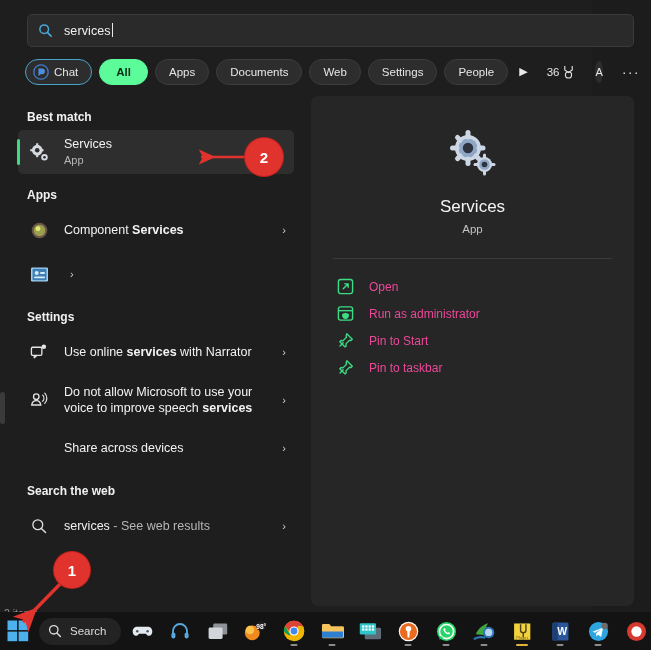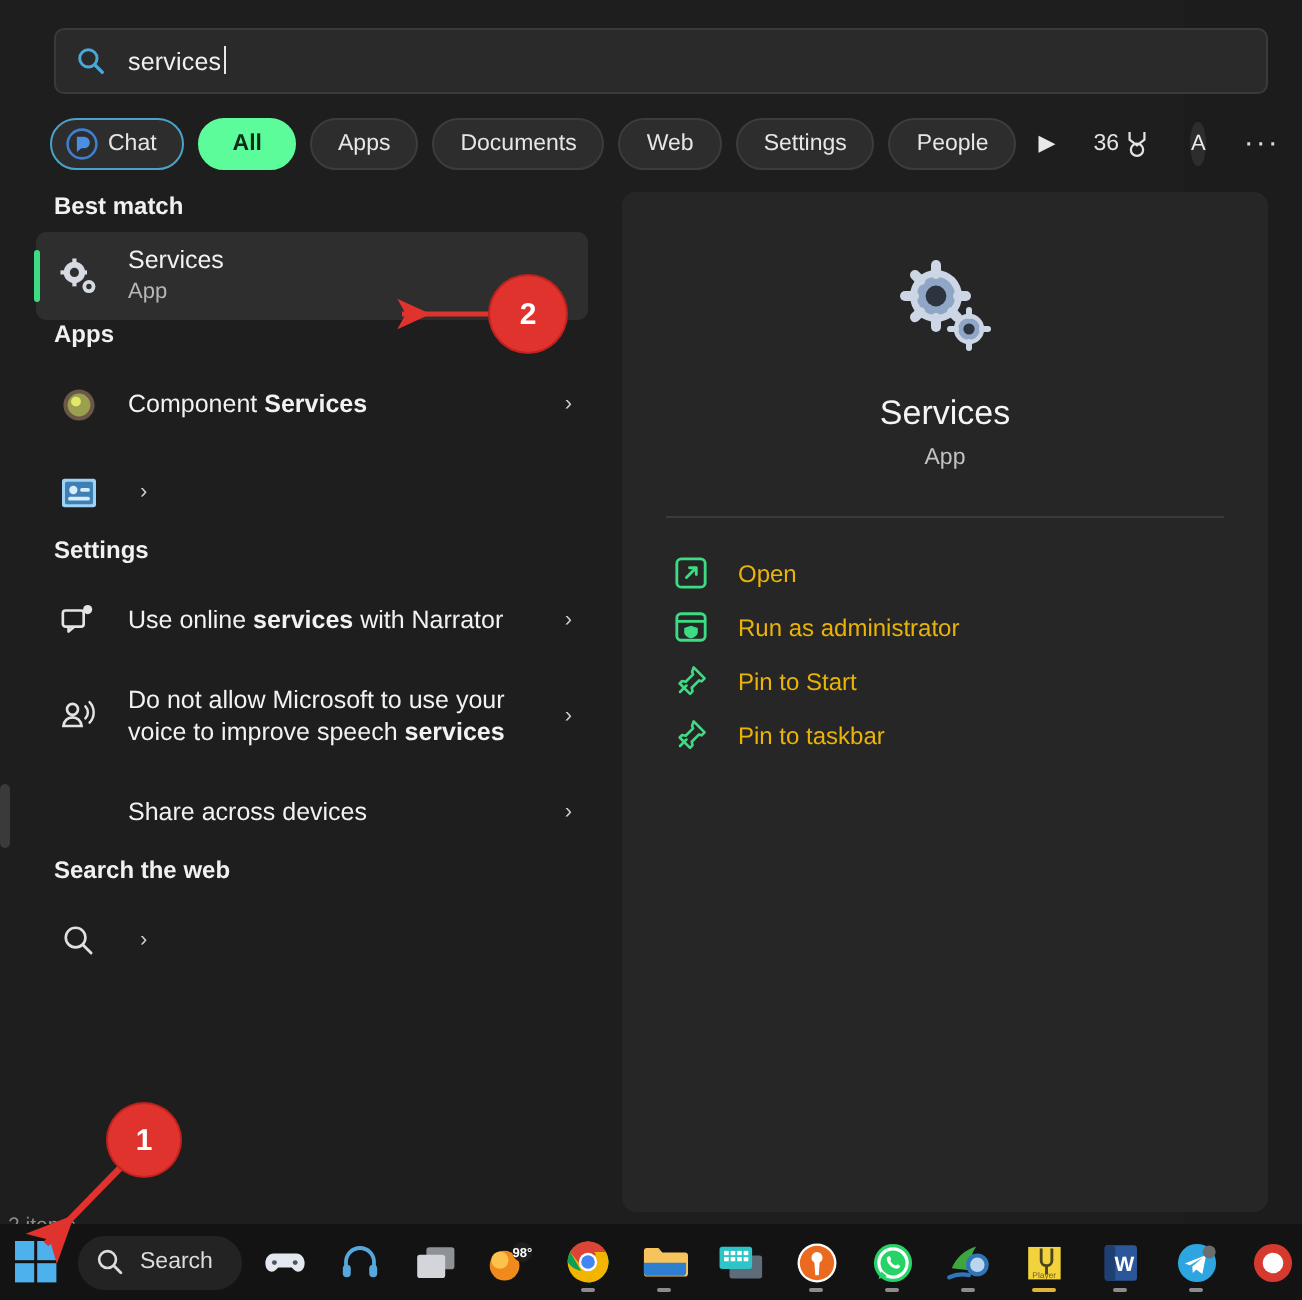--- a/index.html
+++ b/index.html
@@ -72,21 +72,21 @@
     position: absolute; left: 8px; top: 96px; width: 296px; height: 510px;
     overflow: hidden;
   }
   .right-col {
     position: absolute; left: 311px; top: 96px; width: 323px; height: 510px;
     background: #262626; border-radius: 7px;
   }
 
   .section-head {
     color: #f1f1f1; font-size: 12px; font-weight: 600;
-    padding: 0 0 0 19px; margin-top: 0; margin-bottom: 6px;
+    padding: 0 0 0 19px; margin-top: 14px; margin-bottom: 6px;
   }
 
   .result {
     position: relative; display: flex; align-items: center;
     height: 44px; margin: 0 10px 0 10px; border-radius: 5px;
     padding-left: 10px; padding-right: 8px; cursor: default;
   }
   .result.selected { background: #2e2e2e; }
   .result.selected::before {
     content: ""; position: absolute; left: -1px; top: 9px;
@@ -103,21 +103,21 @@
   .result.tall .title { line-height: 16px; }
 
   
   .prev-icon { margin: 32px auto 0; width: 52px; height: 52px; display:block; }
   .prev-title { text-align: center; color: #f4f4f4; font-size: 17px; margin-top: 17px; }
   .prev-sub { text-align: center; color: #c2c2c2; font-size: 11.5px; margin-top: 6px; }
   .prev-div { height: 1px; background: #3a3a3a; margin: 23px 22px 0; }
   .act-list { margin-top: 14px; }
   .act {
     display: flex; align-items: center; height: 27px;
-    padding-left: 26px; color: #eab308; font-size: 12px; gap: 15px;
+    padding-left: 26px; color: #ec4899; font-size: 12px; gap: 15px;
   }
   .act .ai { width: 17px; height: 17px; flex: none; }
 
   
   .scrollhint {
     position: absolute; left: 0px; top: 392px; width: 5px; height: 32px;
     background: #3a3a3a; border-radius: 3px;
   }
 
   
@@ -313,20 +313,23 @@
 
       <div class="section-head">Search the web</div>
 
       <div class="result">
         <span class="ico">
           <svg width="17" height="17" viewBox="0 0 18 18">
             <circle cx="7.2" cy="7.2" r="5.2" fill="none" stroke="#e0e0e0" stroke-width="1.4"></circle>
             <line x1="11" y1="11" x2="15.4" y2="15.4" stroke="#e0e0e0" stroke-width="1.5" stroke-linecap="round"></line>
           </svg>
         </span>
+        <div class="txt">
+          <div class="title"><span>services</span><span style="color:#b6b6b6"> - See web results</span></div>
+        </div>
         <span class="chev">›</span>
       </div>
     </div>
 
     <div class="scrollhint"></div>
 
     <div class="right-col">
       <svg class="prev-icon" viewBox="0 0 52 52">
         <g fill="#ccd6e4">
           <circle cx="21" cy="20" r="13"></circle>

